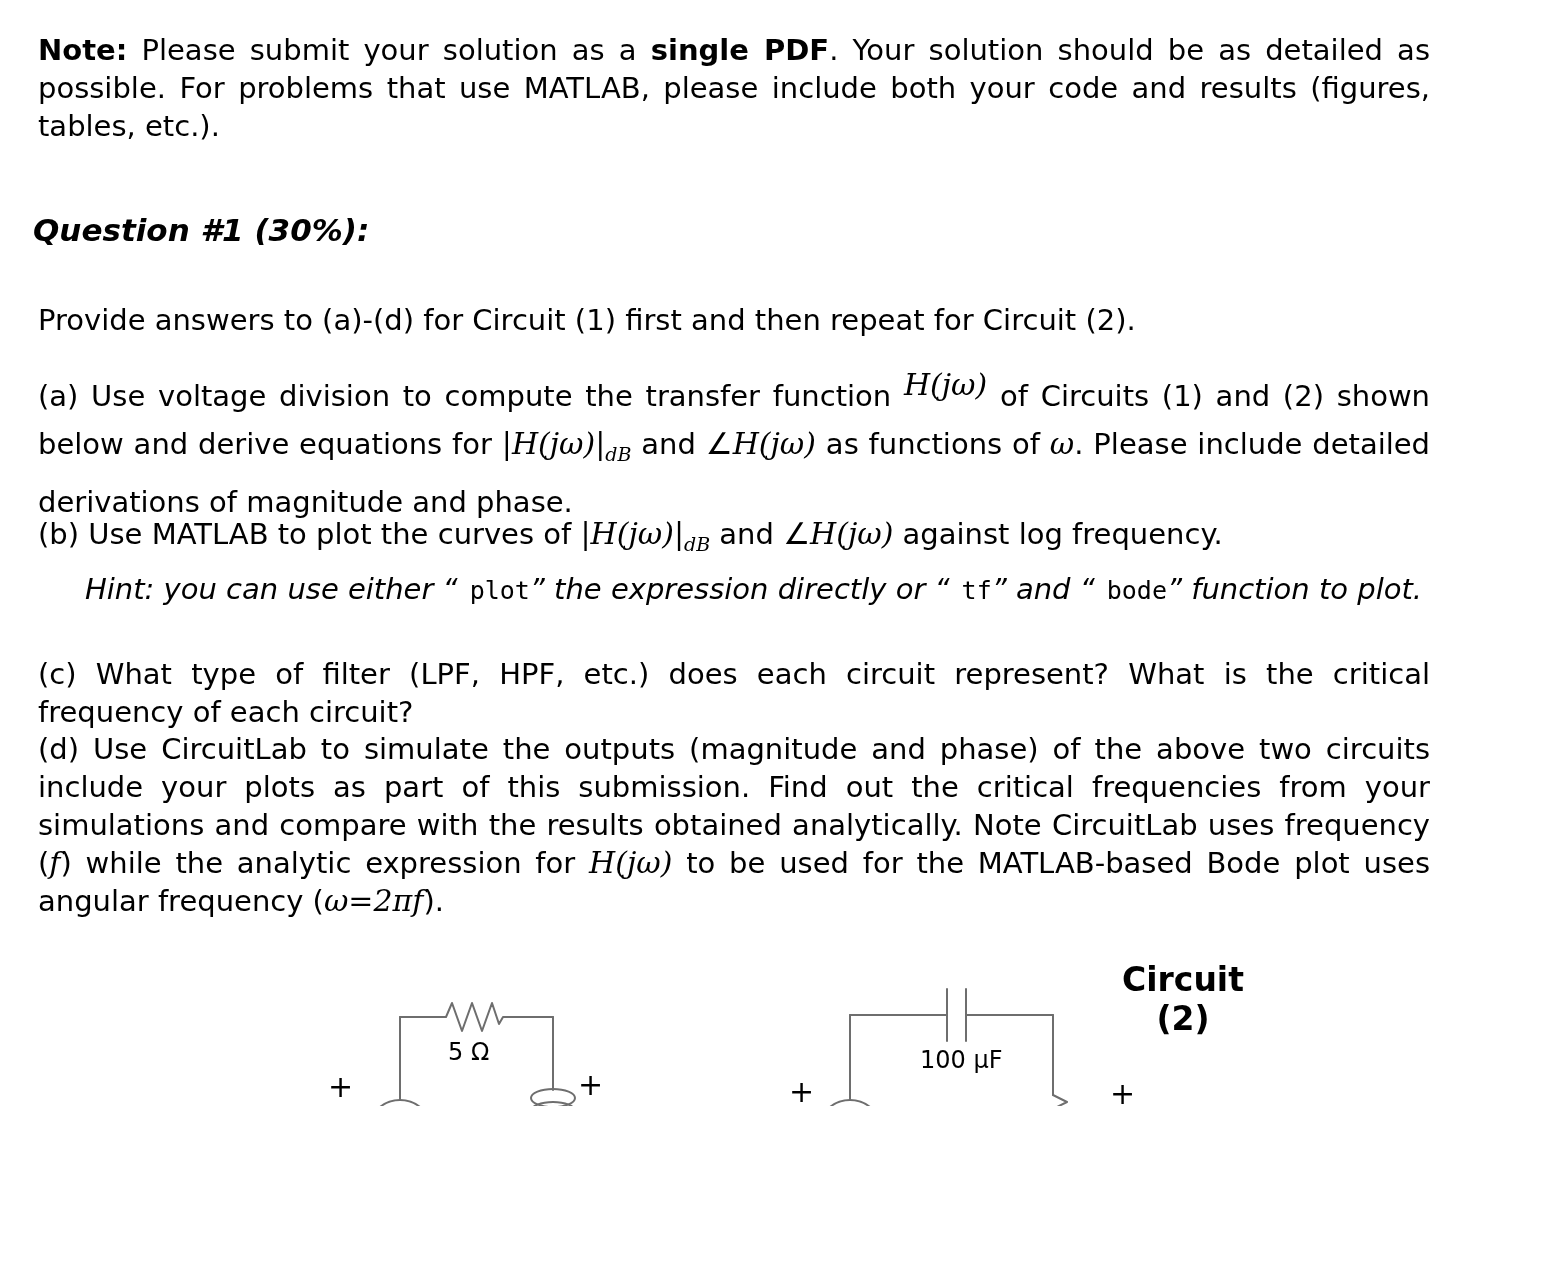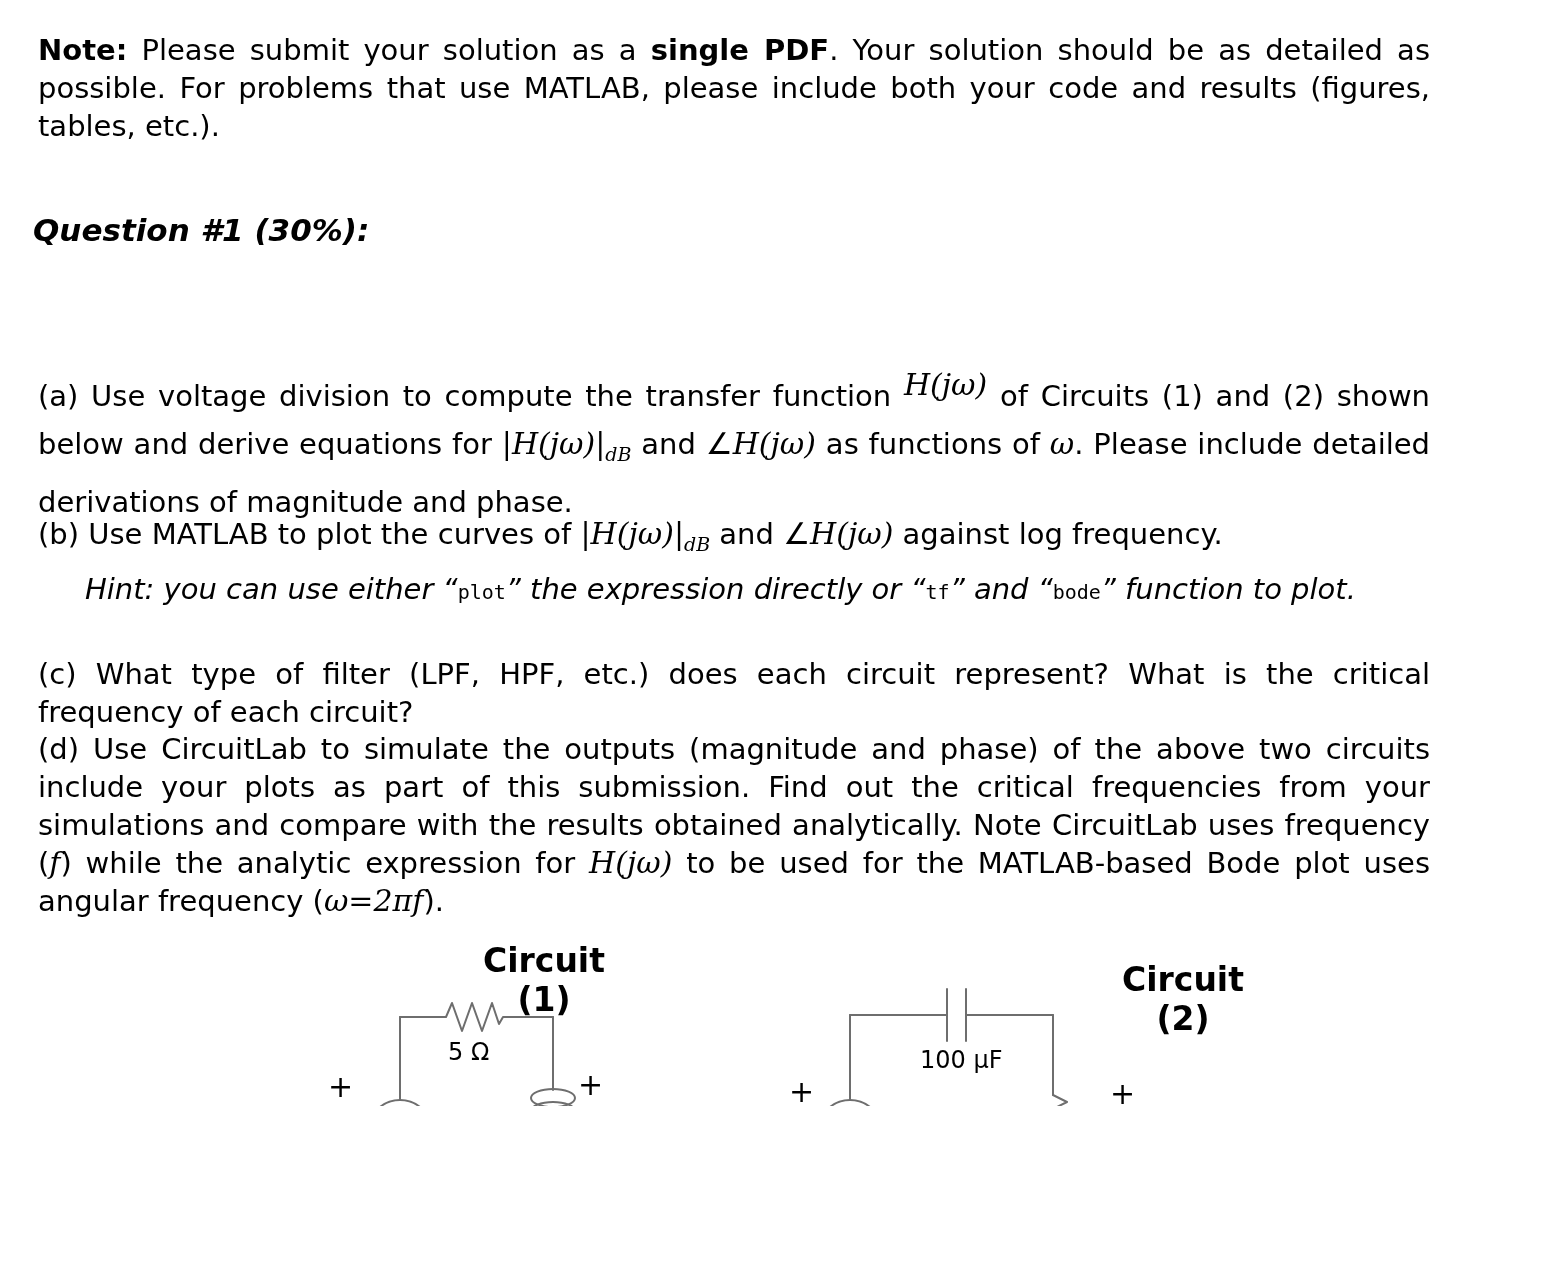--- a/index.html
+++ b/index.html
@@ -8,51 +8,51 @@
     font-family:"DejaVu Sans","Liberation Sans",sans-serif; color:#000000;
     overflow:hidden;
   }
   .para { position:absolute; left:38px; width:1392px; font-size:29px; line-height:38px; }
   .justify { text-align:justify; }
   .mathline { line-height:48px;margin-top:22px; }
   .m { font-family:"DejaVu Serif","Liberation Serif",serif; font-style:italic; font-size:30px; }
   .m-raised { position:relative; top:-11px; display:inline-block; }
   .msub { font-family:"DejaVu Serif","Liberation Serif",serif; font-style:italic; font-size:19px; vertical-align:-7px; }
   .ang { font-family:"DejaVu Sans","Liberation Sans",sans-serif; font-style:normal; }
-  .mono { font-family:"DejaVu Sans Mono","Liberation Mono",monospace; font-style:normal; font-size:20px; }
+  .mono { font-family:"DejaVu Sans Mono","Liberation Mono",monospace; font-style:normal; font-size:25px;margin-left:12px; }
   .qhead { position:absolute; left:33px; top:186px; font-size:31px; font-weight:bold; font-style:italic; }
   .italic { font-style:italic; }
   .fig-title { position:absolute; width:182px; text-align:center; font-size:33px; font-weight:bold; }
   .lbl { position:absolute; font-size:24px; line-height:1; white-space:nowrap; }
   .vlbl { font-size:32px; }
   .vlbl sub { font-size:21px;margin-top:47px; }
   .sign { font-size:30px; }
   svg.fig { position:absolute; left:0; top:930px; }
 </style>
 </head>
 <body>
 
 <div class="page">
 
   <p class="para justify" style="top:2px"><b>Note:</b><span> Please submit your solution as a </span><b>single PDF</b><span>. Your solution should be as detailed as possible. For problems that use MATLAB, please include both your code and results (figures, tables, etc.).</span></p>
 
   <h2 class="qhead">Question #1 (30%):</h2>
 
+  <p class="para" style="top:272px">Provide answers to (a)-(d) for Circuit (1) first and then repeat for Circuit (2).</p>
 
   <p class="para justify mathline" style="top:350px"><span>(a) Use voltage division to compute the transfer function </span><span class="m m-raised">H(jω)</span><span> of Circuits (1) and (2) shown below and derive equations for </span><span class="m">|H(jω)|</span><span class="msub">dB</span><span> and </span><span class="m"><span class="ang">∠</span><span>H(jω)</span></span><span> as functions of </span><span class="m">ω</span><span>. Please include detailed derivations of magnitude and phase.</span></p>
 
   <p class="para mathline" style="top:488px"><span>(b) Use MATLAB to plot the curves of </span><span class="m">|H(jω)|</span><span class="msub">dB</span><span> and </span><span class="m"><span class="ang">∠</span><span>H(jω)</span></span><span>  against log frequency.</span></p>
 
   <p class="para italic" style="top:541px; text-indent:47px"><span>Hint: you can use either “</span><span class="mono">plot</span><span>” the expression directly or “</span><span class="mono">tf</span><span>” and “</span><span class="mono">bode</span><span>” function to plot.</span></p>
 
   <p class="para justify" style="top:626px">(c) What type of filter (LPF, HPF, etc.) does each circuit represent? What is the critical frequency of each circuit?</p>
 
   <p class="para justify" style="top:701px"><span>(d) Use CircuitLab to simulate the outputs (magnitude and phase) of the above two circuits include your plots as part of this submission. Find out the critical frequencies from your simulations and compare with the results obtained analytically. Note CircuitLab uses frequency (</span><span class="m">f</span><span>) while the analytic expression for </span><span class="m">H(jω)</span><span> to be used for the MATLAB-based Bode plot uses angular frequency (</span><span class="m">ω=2πf</span><span>).</span></p>
 
-  <div class="fig-title" style="left:453px; top:941px">Circuit (1)</div>
   <div class="fig-title" style="left:1092px; top:960px">Circuit (2)</div>
 
   <svg class="fig" width="1552" height="352" viewBox="0 930 1552 352">
     <g fill="none" stroke="#6e6e6e" stroke-width="2" stroke-linejoin="round" stroke-linecap="round">
 
       <path d="M400 1017 H446 L452 1003 L462 1031 L472 1003 L482 1031 L492 1003 L499 1024 L503 1017 H553"></path>
       <path d="M553 1017 V1090"></path>
       <ellipse cx="553" cy="1098" rx="22" ry="9"></ellipse>
       <ellipse cx="553" cy="1111" rx="22" ry="9"></ellipse>
       <ellipse cx="553" cy="1124" rx="22" ry="9"></ellipse>

